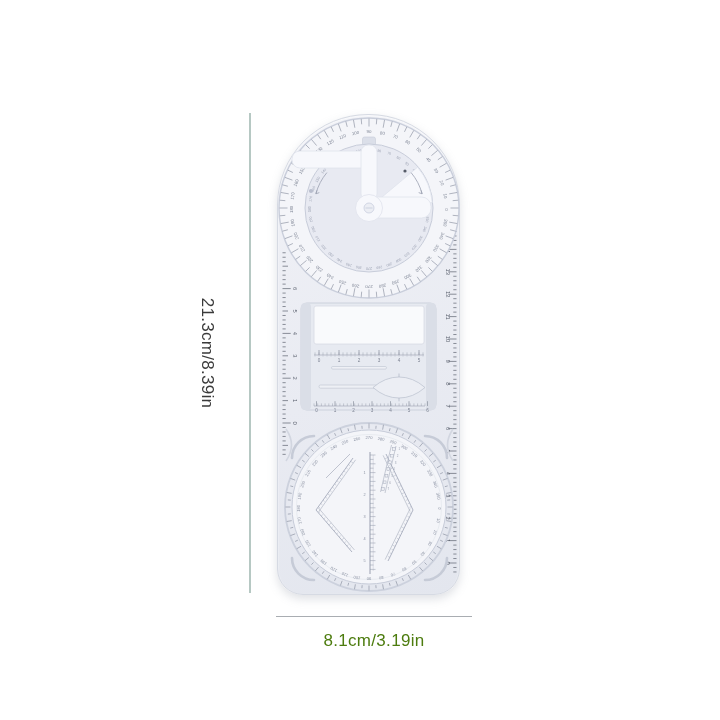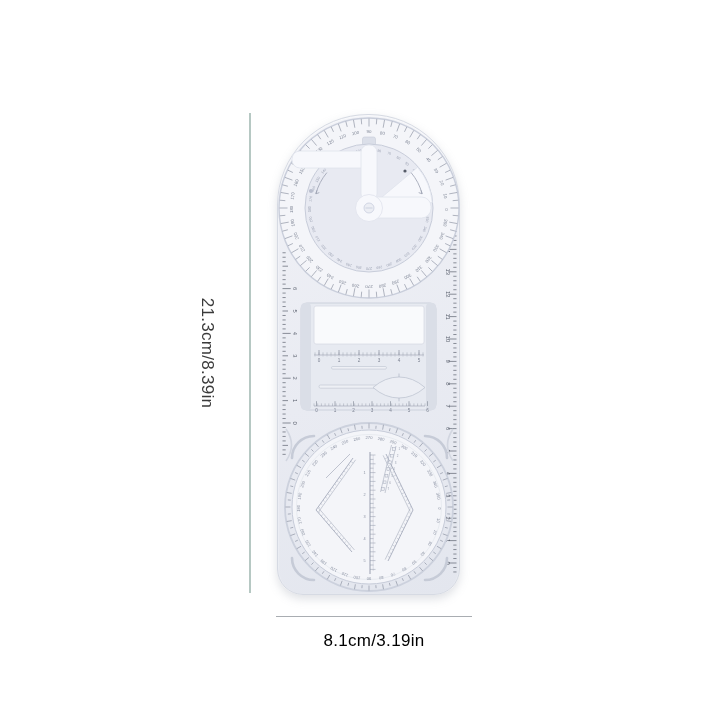--- a/index.html
+++ b/index.html
@@ -20,21 +20,21 @@
   }
   .dim-v-label{
     position:absolute;left:127px;top:342px;width:160px;height:22px;
     line-height:22px;text-align:center;
     transform:rotate(90deg);
     font-size:17px;color:#3a3a3a;letter-spacing:.3px;
   }
   .dim-h-label{
     position:absolute;left:284px;top:630px;width:180px;height:22px;
     line-height:22px;text-align:center;
-    font-size:17px;color:#000000;letter-spacing:.3px;
+    font-size:17px;color:#4d7c0f;letter-spacing:.3px;
   }
   .product{
     position:absolute;left:277px;top:114px;width:183px;height:481px;
     border-radius:91px 91px 26px 26px;
     background:linear-gradient(160deg,#f1f2f7 0%,#e9ebf2 55%,#e3e6ee 100%);
     border:1px solid #d6dae3;
     box-shadow:0 4px 10px rgba(140,146,160,.28), inset 0 1px 2px rgba(255,255,255,.8);
     box-sizing:border-box;
   }
   .product svg{display:block;width:183px;height:481px;font-family:"Liberation Sans",sans-serif;}

